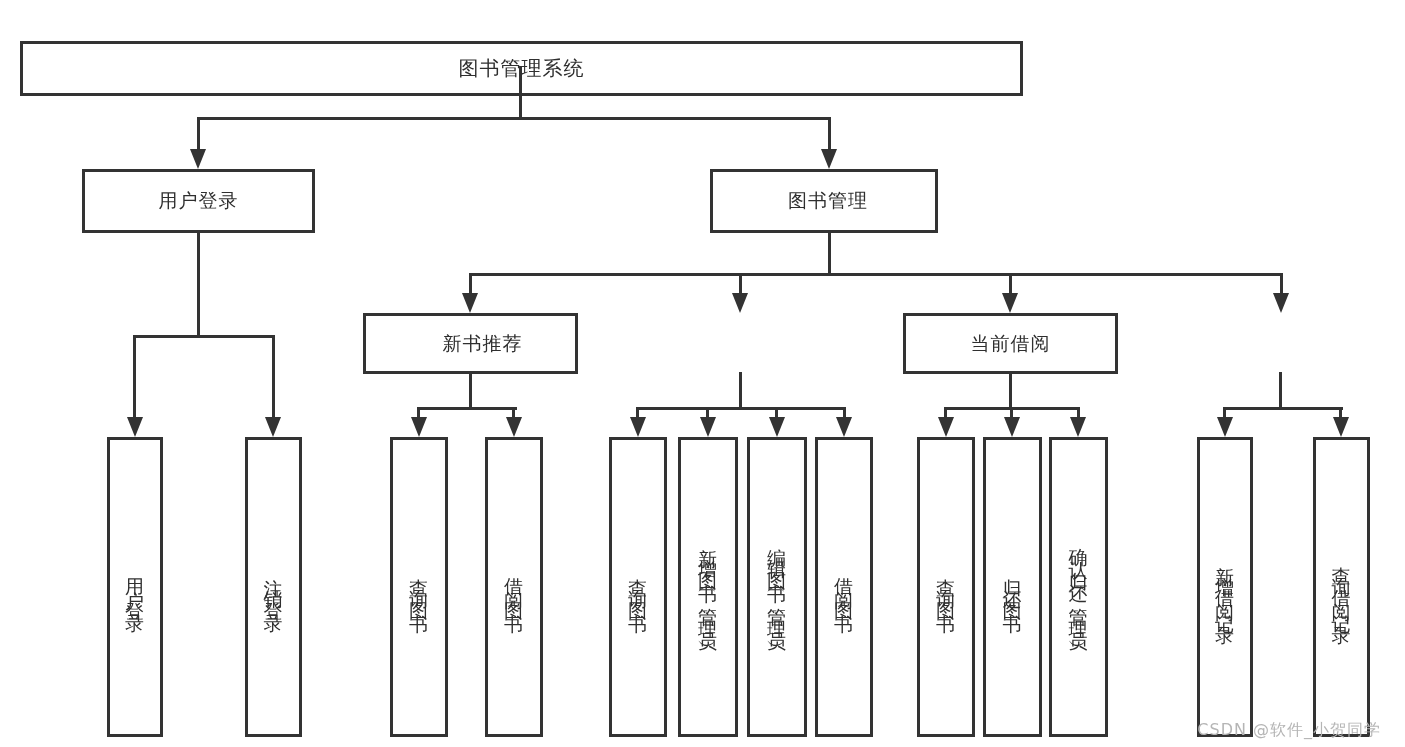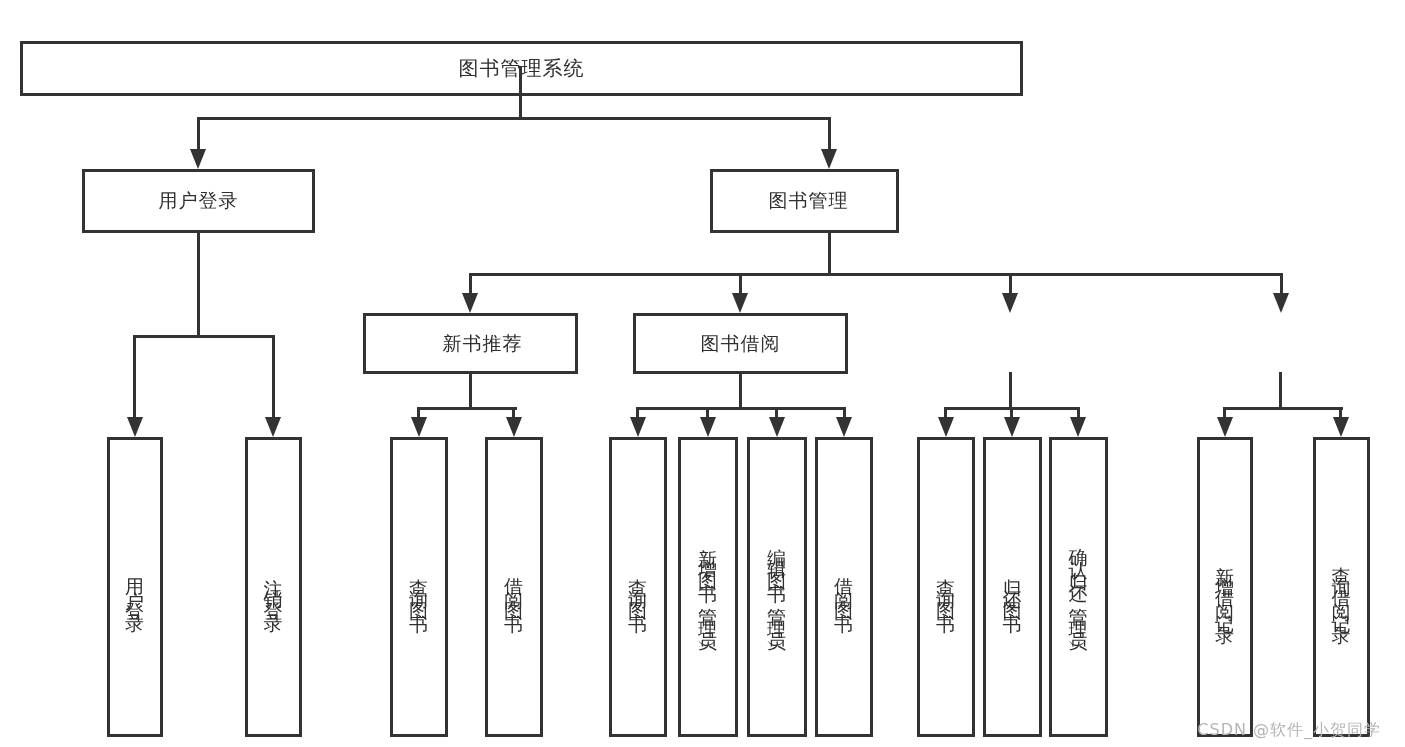--- a/index.html
+++ b/index.html
@@ -64,21 +64,21 @@
   <div class="vl" style="left:519px;top:66px;height:51px;"></div>
   <div class="hl" style="left:197px;top:117px;width:634px;"></div>
   <div class="vl" style="left:197px;top:117px;height:33px;"></div>
   <div class="ar" style="left:190px;top:149px;"></div>
   <div class="vl" style="left:828px;top:117px;height:33px;"></div>
   <div class="ar" style="left:821px;top:149px;"></div>
 
   <div class="box hbox" style="left:82px;top:169px;width:233px;height:64px;">
     <span>用户登录</span>
   </div>
-  <div class="box hbox" style="left:710px;top:169px;width:189px;height:64px;padding-left:8px;">
+  <div class="box hbox" style="left:710px;top:169px;width:228px;height:64px;padding-left:8px;">
     <span>图书管理</span>
   </div>
 
   <div class="vl" style="left:197px;top:231px;height:107px;"></div>
   <div class="hl" style="left:133px;top:335px;width:142px;"></div>
   <div class="vl" style="left:133px;top:335px;height:84px;"></div>
   <div class="ar" style="left:127px;top:417px;"></div>
   <div class="vl" style="left:272px;top:335px;height:84px;"></div>
   <div class="ar" style="left:265px;top:417px;"></div>
 
@@ -89,22 +89,22 @@
   <div class="vl" style="left:739px;top:273px;height:22px;"></div>
   <div class="ar" style="left:732px;top:293px;"></div>
   <div class="vl" style="left:1009px;top:273px;height:22px;"></div>
   <div class="ar" style="left:1002px;top:293px;"></div>
   <div class="vl" style="left:1280px;top:273px;height:22px;"></div>
   <div class="ar" style="left:1273px;top:293px;"></div>
 
   <div class="box hbox" style="left:363px;top:313px;width:215px;height:61px;padding-left:24px;">
     <span>新书推荐</span>
   </div>
-  <div class="box hbox" style="left:633px;top:313px;width:215px;height:61px;">
-    <span>图书借阅</span>
+  <div class="box hbox" style="left:903px;top:313px;width:215px;height:61px;">
+    <span>当前借阅</span>
   </div>
 
   <div class="vl" style="left:469px;top:372px;height:38px;"></div>
   <div class="hl" style="left:417px;top:407px;width:100px;"></div>
   <div class="vl" style="left:417px;top:407px;height:12px;"></div>
   <div class="ar" style="left:411px;top:417px;"></div>
   <div class="vl" style="left:512px;top:407px;height:12px;"></div>
   <div class="ar" style="left:506px;top:417px;"></div>
 
   <div class="vl" style="left:739px;top:372px;height:38px;"></div>

